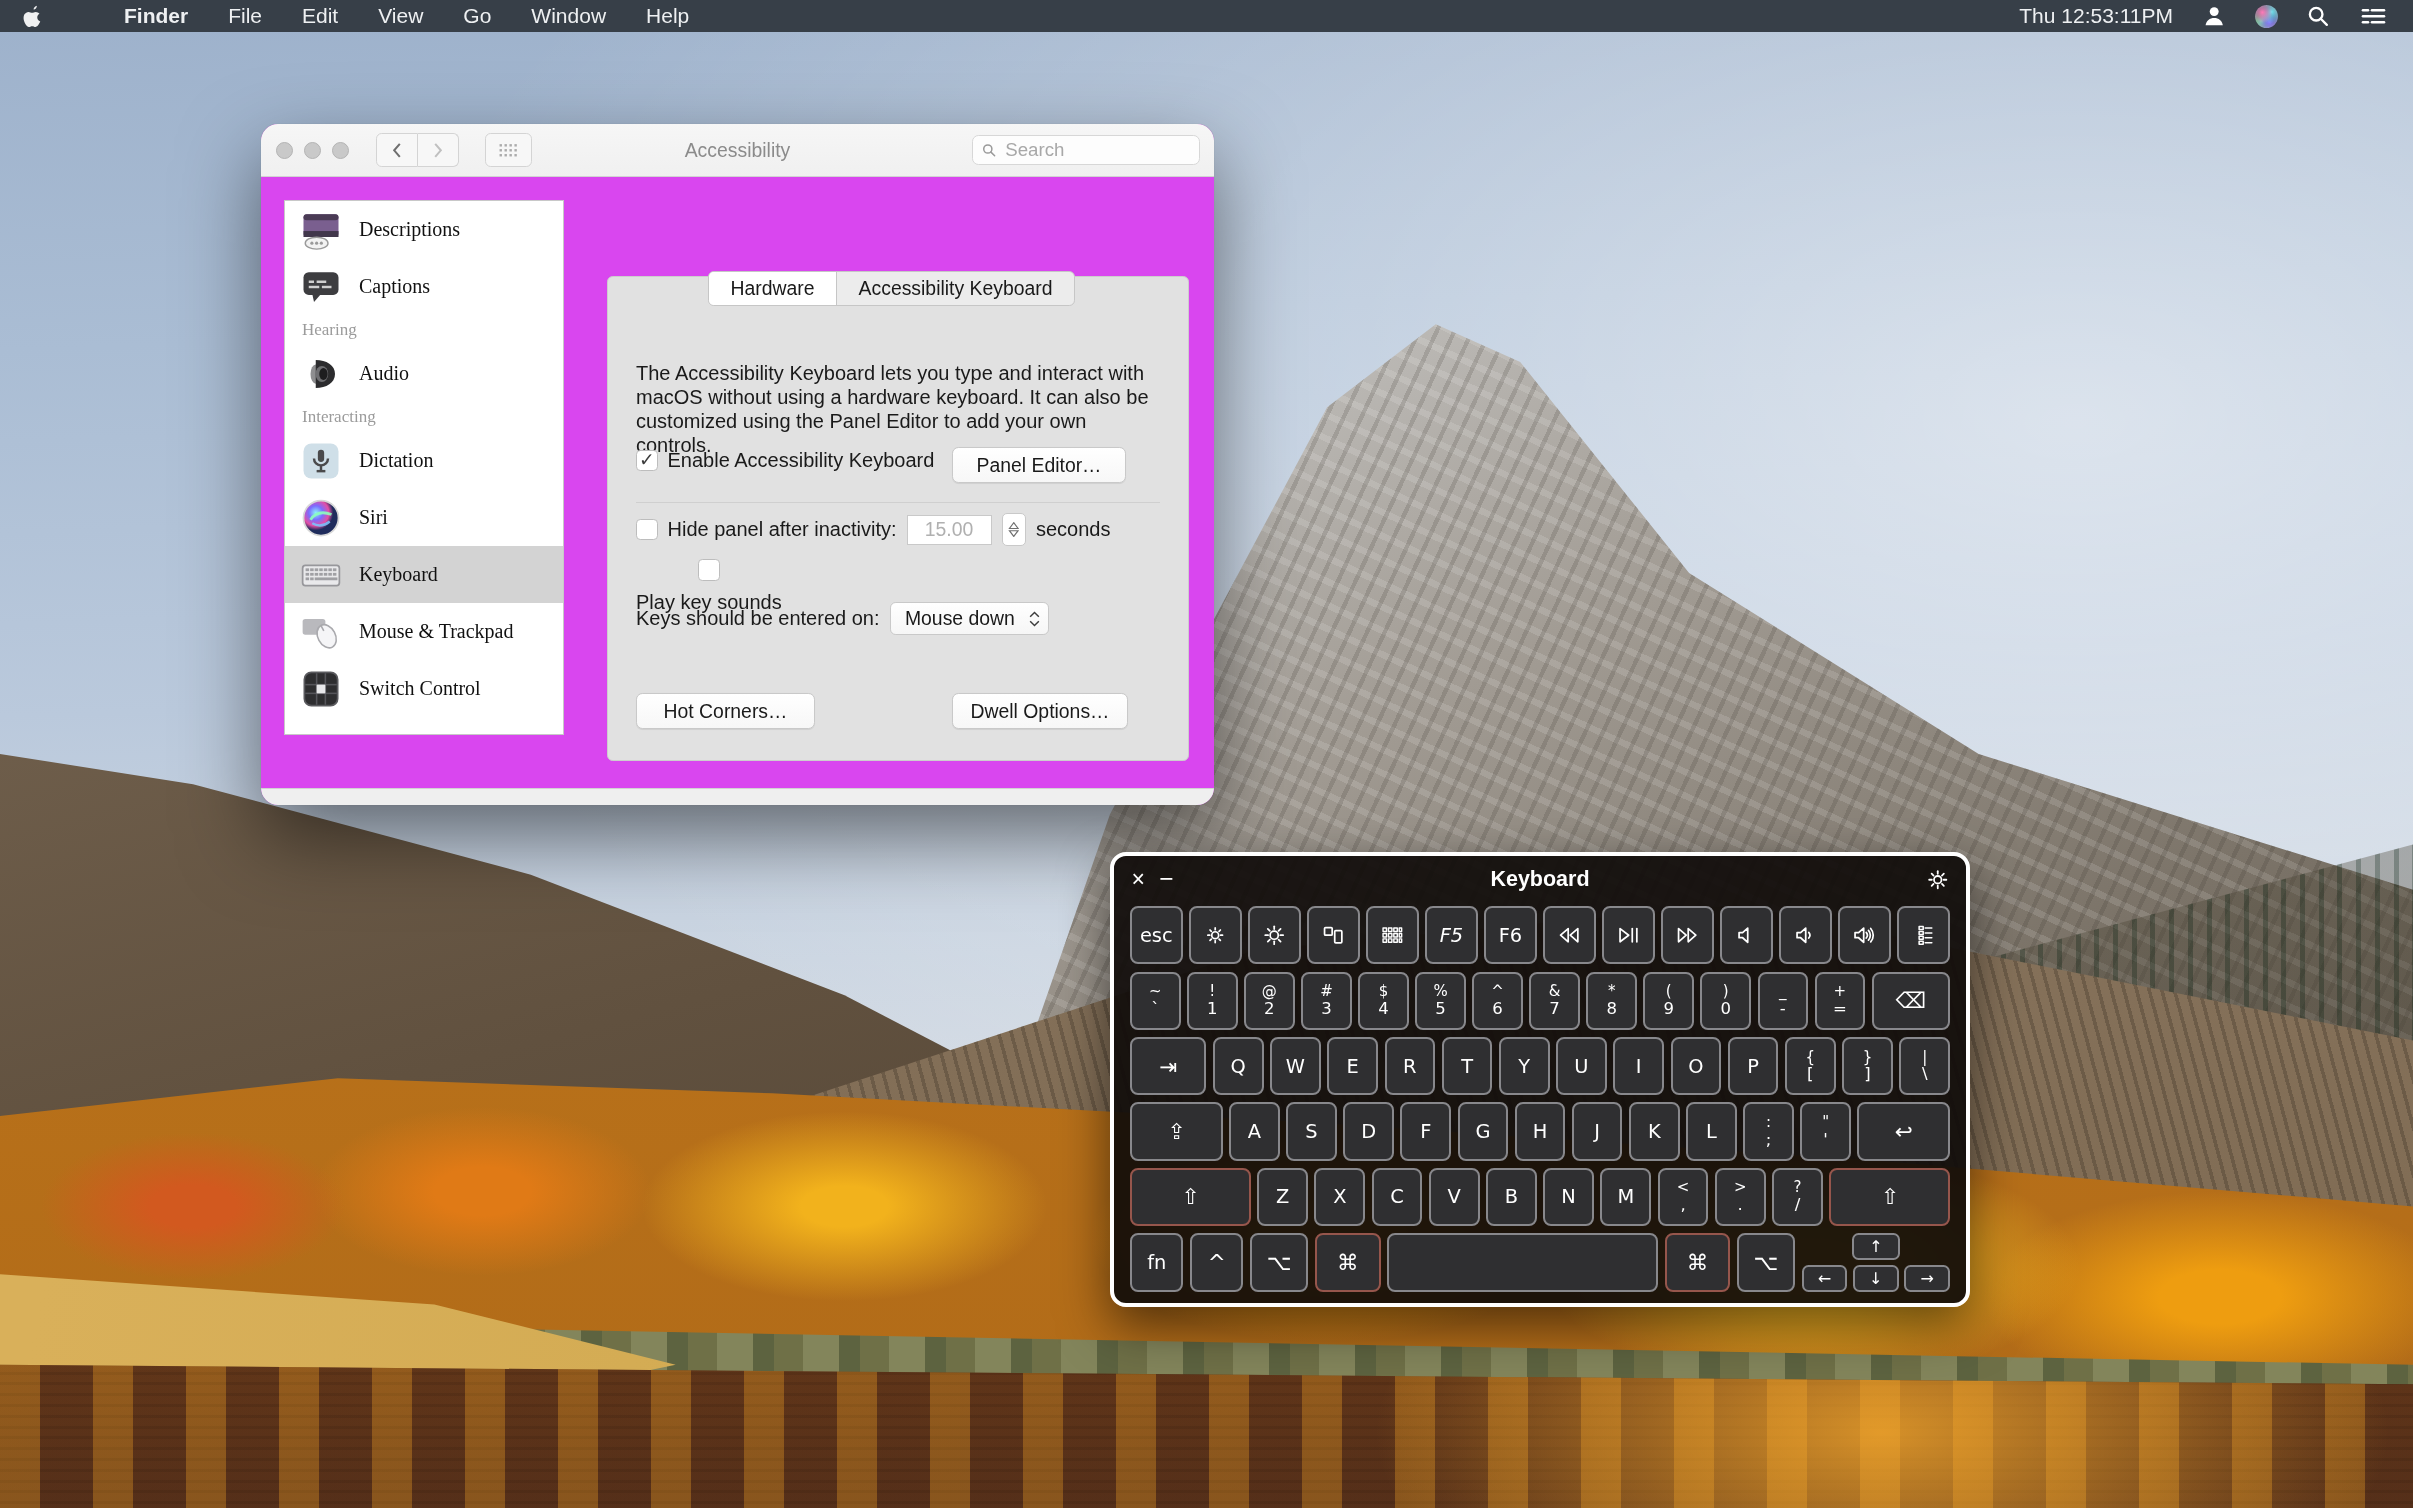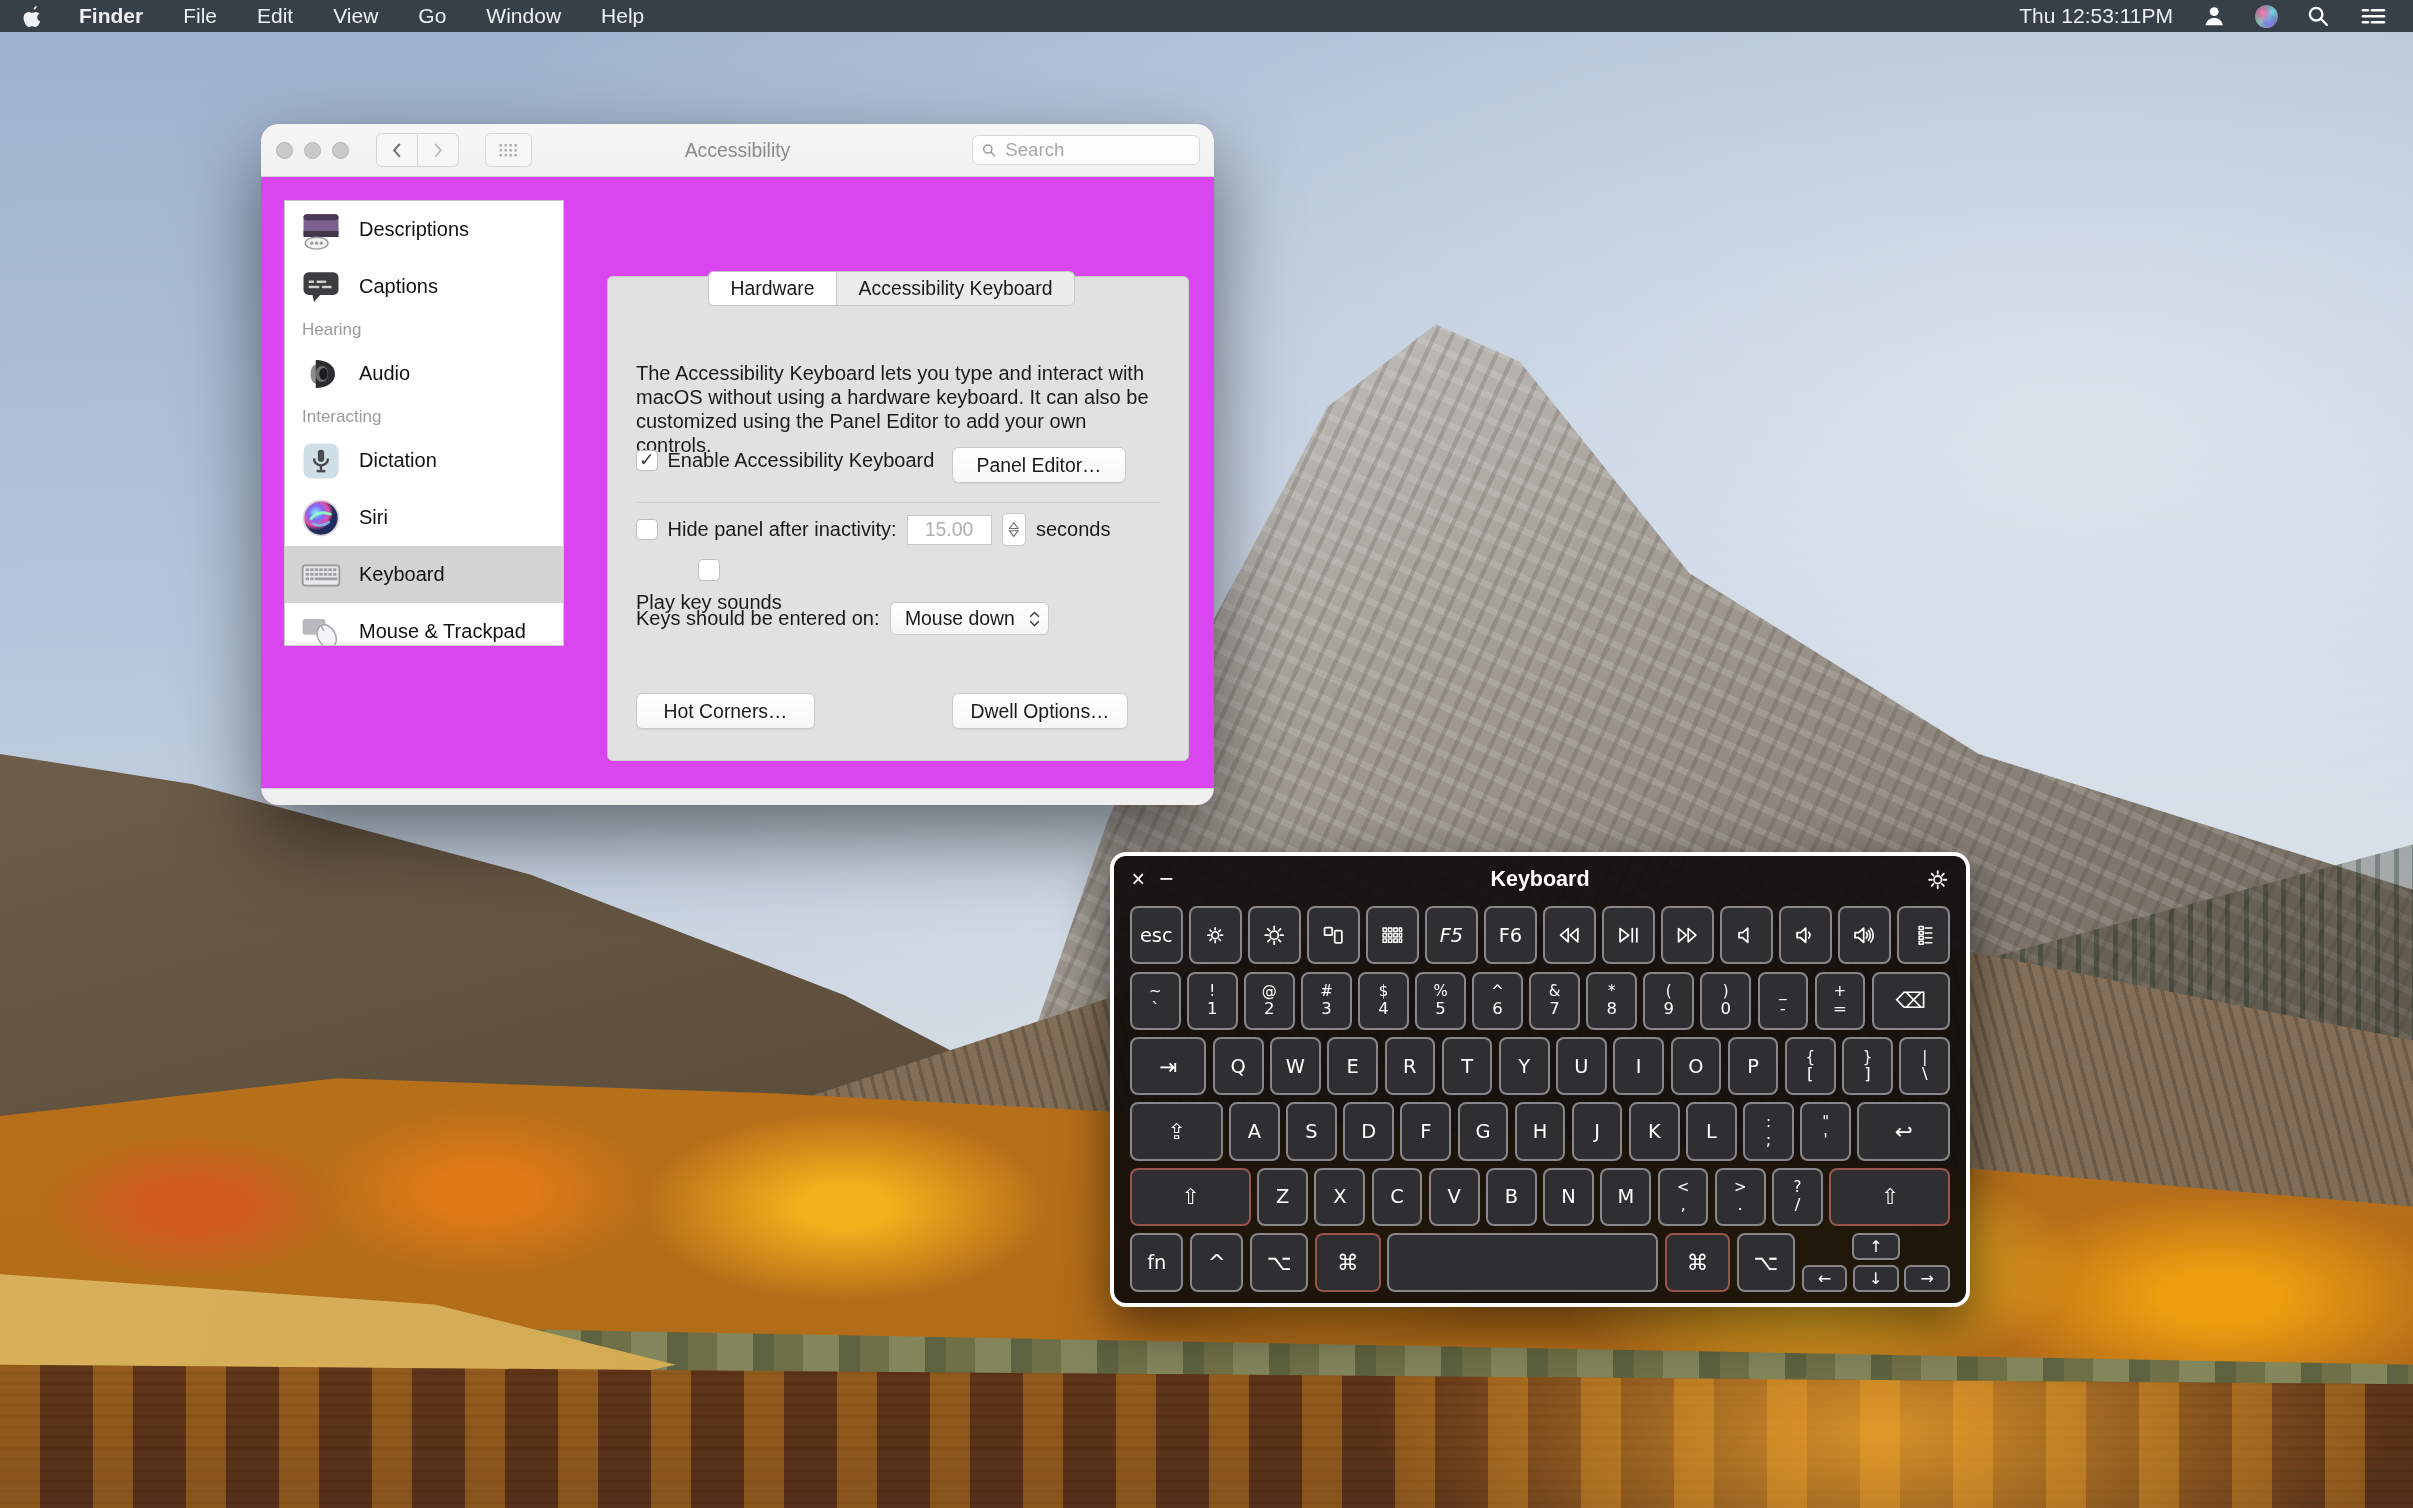--- a/index.html
+++ b/index.html
@@ -40,21 +40,21 @@
   .wp-lake{clip-path:polygon(0 90.5%,100% 91.8%,100% 100%,0 100%);
     background:
       radial-gradient(ellipse 30% 22% at 78% 95%,rgba(255,176,46,.75),transparent 70%),
       repeating-linear-gradient(90deg,rgba(243,157,33,.38) 0 40px,rgba(110,58,22,.34) 40px 93px),
       repeating-linear-gradient(180deg,rgba(0,0,0,.14) 0 2.9px,transparent 2.9px 10.8px),
       linear-gradient(180deg,#c07a28 2%,#a95f20 38%,#7c4619 72%,#47291b 100%);}
 
   
   .menubar{position:absolute;left:0;top:0;width:100%;height:32px;background:#373f48;display:flex;
     align-items:center;color:#eef0f2;font-size:21px;z-index:50;}
-  .mb-left{display:flex;align-items:center;height:100%;}
+  .mb-left{display:flex;align-items:center;height:100%;gap:45px;}
   .mb-item{padding:0 20px;height:100%;display:flex;align-items:center;}
   .mb-item.bold{font-weight:bold;}
   .mb-apple{padding:0 16px 0 21.5px;display:flex;align-items:center;height:100%;}
   .mb-right{margin-left:auto;display:flex;align-items:center;height:100%;gap:5.7px;padding-right:16px;}
   .mb-clock{padding:0 11.5px;white-space:nowrap;}
   .mb-icon{height:100%;display:flex;align-items:center;padding:0 11.5px;}
   .siri-orb{width:23px;height:23px;border-radius:50%;
     background:
       radial-gradient(circle at 32% 32%,#ff7ab8,transparent 48%),
       radial-gradient(circle at 72% 30%,#6ee7f0,transparent 52%),
@@ -77,22 +77,22 @@
     display:flex;align-items:center;justify-content:center;}
   .win-title{position:absolute;left:0;right:0;text-align:center;color:#8b8b8b;font-size:19.4px;pointer-events:none;}
   .searchfield{margin-left:auto;margin-right:14.4px;width:228px;height:30px;background:#fdfdfd;border:0.7px solid #d7d7d7;
     border-radius:6.5px;display:flex;align-items:center;padding:0 8.6px;gap:5.7px;box-sizing:border-box;}
   .searchfield input{border:none;outline:none;background:transparent;font-size:18.7px;color:#444;width:100%;
     font-family:inherit;}
   .searchfield input::placeholder{color:#a8a8a8;}
 
   .win-body{position:relative;height:calc(100% - 52px);}
   
-  .sidebar{position:absolute;left:23px;top:23px;width:280px;height:446px;background:#ffffff;
-    border:0.7px solid #c8c8c8;box-sizing:border-box;overflow:hidden;}
+  .sidebar{position:absolute;left:23px;top:23px;width:280px;height:535px;background:#ffffff;
+    border:0.7px solid #c8c8c8;box-sizing:border-box;overflow:hidden;font-family:Liberation Serif, serif;}
   .sb-item{display:flex;align-items:center;height:57px;gap:16px;padding-left:13px;}
   .sb-item.selected{background:#d3d3d3;}
   .sb-icon{width:45px;height:45px;flex:0 0 45px;display:flex;align-items:center;justify-content:center;}
   .sb-label{font-size:20px;color:#111;}
   .sb-header{height:30px;display:flex;align-items:center;padding-left:17px;font-size:17px;color:#9b9b9b;}
 
   
   .groupbox{position:absolute;left:346px;top:99px;width:582px;height:485px;background:#e1e1e1;
     border:0.7px solid #cdcdcd;border-radius:5.7px;box-sizing:border-box;}
   .tabs{position:absolute;left:447px;top:94px;height:33px;display:flex;background:#ececec;

